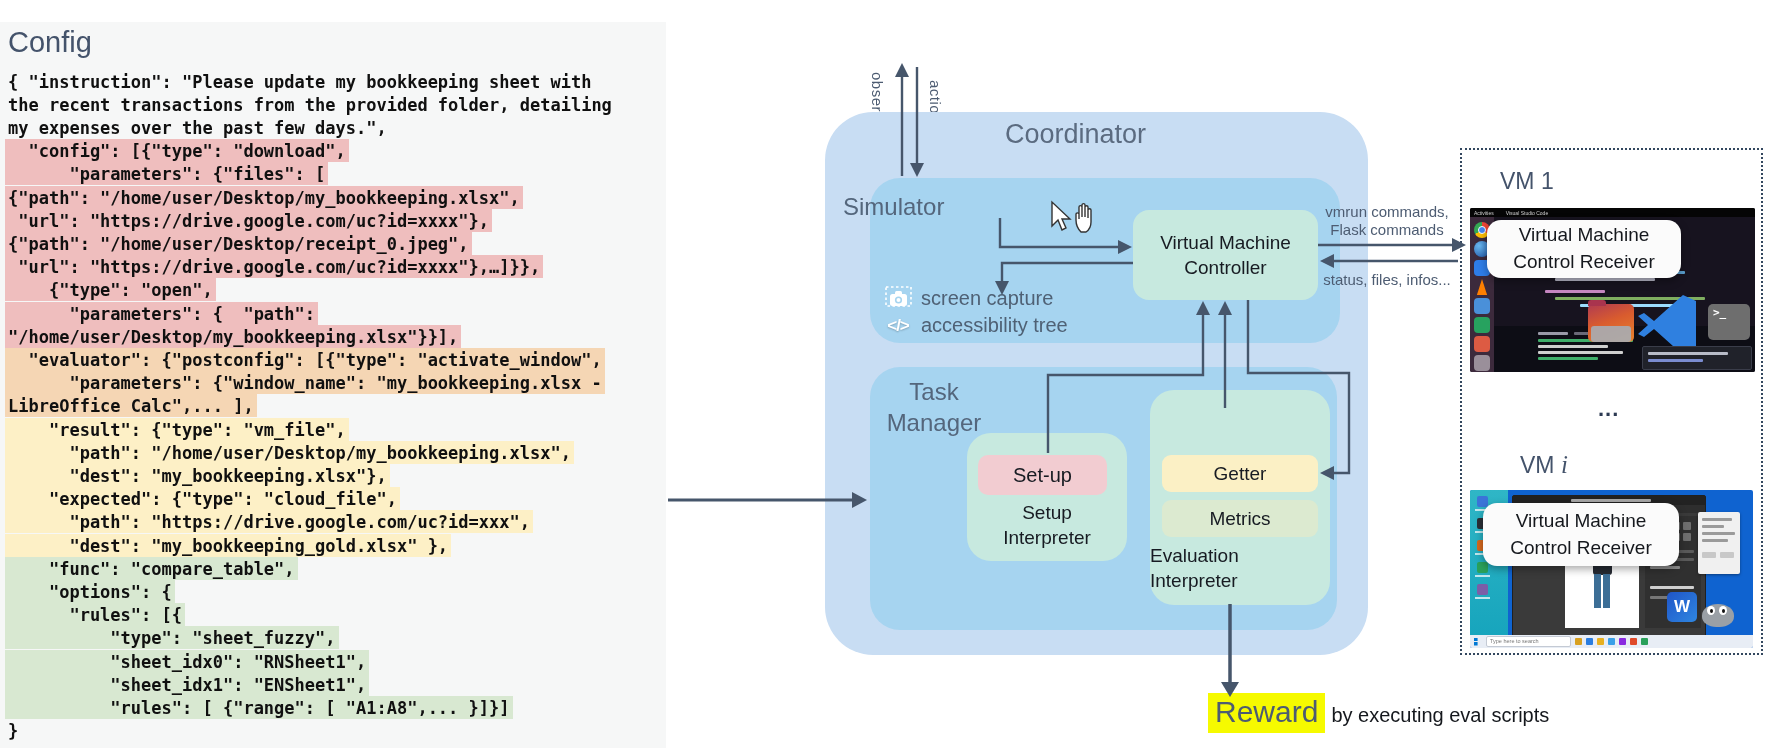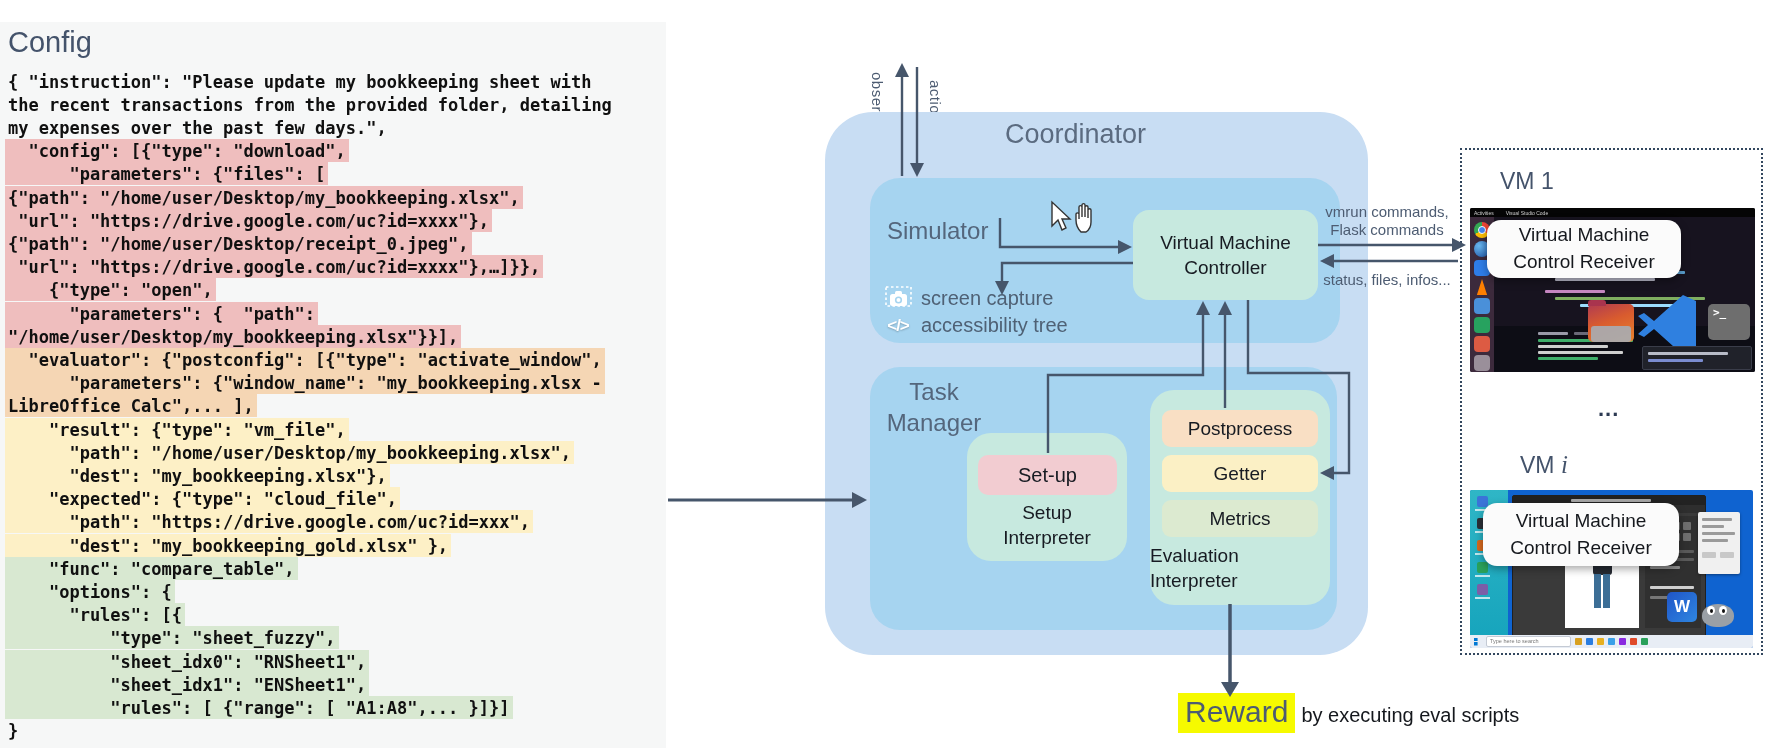--- a/index.html
+++ b/index.html
@@ -28,53 +28,53 @@
   .obs-label{left:869px;top:72px;height:106px;}
   .act-label{left:927px;top:80px;height:100px;}
 
   
   .coordinator{position:absolute;left:825px;top:112px;width:543px;height:543px;border-radius:48px;
                background:var(--coordinator-fill);}
   .coord-title{position:absolute;left:1005px;top:119px;font-size:27px;color:#5b6b80;}
 
   .simulator{position:absolute;left:870px;top:178px;width:470px;height:165px;border-radius:30px;
              background:var(--inner-blue);}
-  .sim-label{position:absolute;left:887px;top:193px;font-size:24px;margin-top:24px;}
+  .sim-label{position:absolute;left:843px;top:193px;font-size:24px;}
 
   .vm-controller{position:absolute;left:1133px;top:210px;width:185px;height:90px;border-radius:16px;
                  background:var(--mint);display:flex;flex-direction:column;align-items:center;
                  justify-content:center;font-size:19px;line-height:1.32;}
 
   .cap-row{position:absolute;display:flex;align-items:center;gap:9px;font-size:20px;color:#4f6175;}
   .cap-row .ico{display:flex;align-items:center;justify-content:center;width:28px;}
   .code-glyph{color:#fff;font-weight:bold;font-size:17px;text-shadow:0 1px 2px rgba(0,0,0,.25);letter-spacing:-1px;}
 
   .task-manager{position:absolute;left:870px;top:367px;width:467px;height:263px;border-radius:30px;
                 background:var(--inner-blue);}
   .tm-label{position:absolute;left:874px;top:376px;width:120px;text-align:center;font-size:24px;line-height:1.3;}
 
   .setup-container{position:absolute;left:967px;top:433px;width:160px;height:128px;border-radius:24px;background:var(--mint);}
-  .setup-box{position:absolute;left:978px;top:455px;width:139px;height:40px;border-radius:10px;background:var(--setup-pink);
+  .setup-box{position:absolute;left:978px;top:455px;width:129px;height:40px;border-radius:10px;background:var(--setup-pink);
              display:flex;align-items:center;justify-content:center;font-size:20px;text-align:center;}
   .setup-interp{position:absolute;left:967px;top:500px;width:160px;text-align:center;font-size:19px;line-height:1.32;}
 
   .eval-container{position:absolute;left:1150px;top:390px;width:180px;height:215px;border-radius:24px;background:var(--mint);}
   .pill{position:absolute;left:1162px;width:156px;height:37px;border-radius:9px;display:flex;align-items:center;
         justify-content:center;font-size:19px;}
   .pp-box{top:410px;background:var(--postprocess-peach);}
   .getter-box{top:455px;background:var(--getter-yellow);}
   .metrics-box{top:500px;background:var(--metrics-green);}
   .eval-label{position:absolute;left:1150px;top:543px;width:180px;text-align:left;font-size:19px;line-height:1.32;}
 
   .vmrun-label{position:absolute;left:1314px;top:203px;width:146px;text-align:center;font-size:15px;
                line-height:1.18;color:#4d5c72;}
   .status-label{position:absolute;left:1314px;top:271px;width:146px;text-align:center;font-size:15px;color:#4d5c72;}
 
   .reward-row{position:absolute;left:1178px;top:693px;display:flex;align-items:baseline;}
-  .reward-hl{background:var(--reward-yellow);padding:2px 7px 4px;font-size:30px;color:#4d5c72;}
+  .reward-hl{background:var(--reward-yellow);padding:2px 7px 4px;font-size:30px;color:#4d5c72;margin-left:30px;}
   .reward-suffix{margin-left:6px;font-size:20px;color:#15181d;}
 
   
   .vmp-title{position:absolute;left:1482px;top:110px;font-size:23px;}
   .dotted-box{position:absolute;left:1460px;top:148px;width:299px;height:503px;border:2.5px dotted #33475f;}
   .vm1-label{position:absolute;left:1500px;top:168px;font-size:23px;color:#44536b;}
   .vmi-label{position:absolute;left:1502px;top:451px;font-size:23px;color:#44536b;margin-left:18px;}
   .vmi-label i{font-family:"Liberation Serif",serif;font-size:25px;}
   .vm-ellipsis{position:absolute;left:1598px;top:396px;font-size:22px;font-weight:bold;color:#2c3a52;letter-spacing:1px;}
 
@@ -195,23 +195,20 @@
   <div class="setup-container"></div>
   <div class="setup-box boxlabel">
     <span>Set-up</span>
   </div>
   <div class="setup-interp boxlabel">
     <div>Setup</div>
     <div>Interpreter</div>
   </div>
 
   <div class="eval-container"></div>
-  <div class="pill pp-box boxlabel">
-    <span>Postprocess</span>
-  </div>
   <div class="pill getter-box boxlabel">
     <span>Getter</span>
   </div>
   <div class="pill metrics-box boxlabel">
     <span>Metrics</span>
   </div>
   <div class="eval-label boxlabel">
     <div>Evaluation</div>
     <div>Interpreter</div>
   </div>

